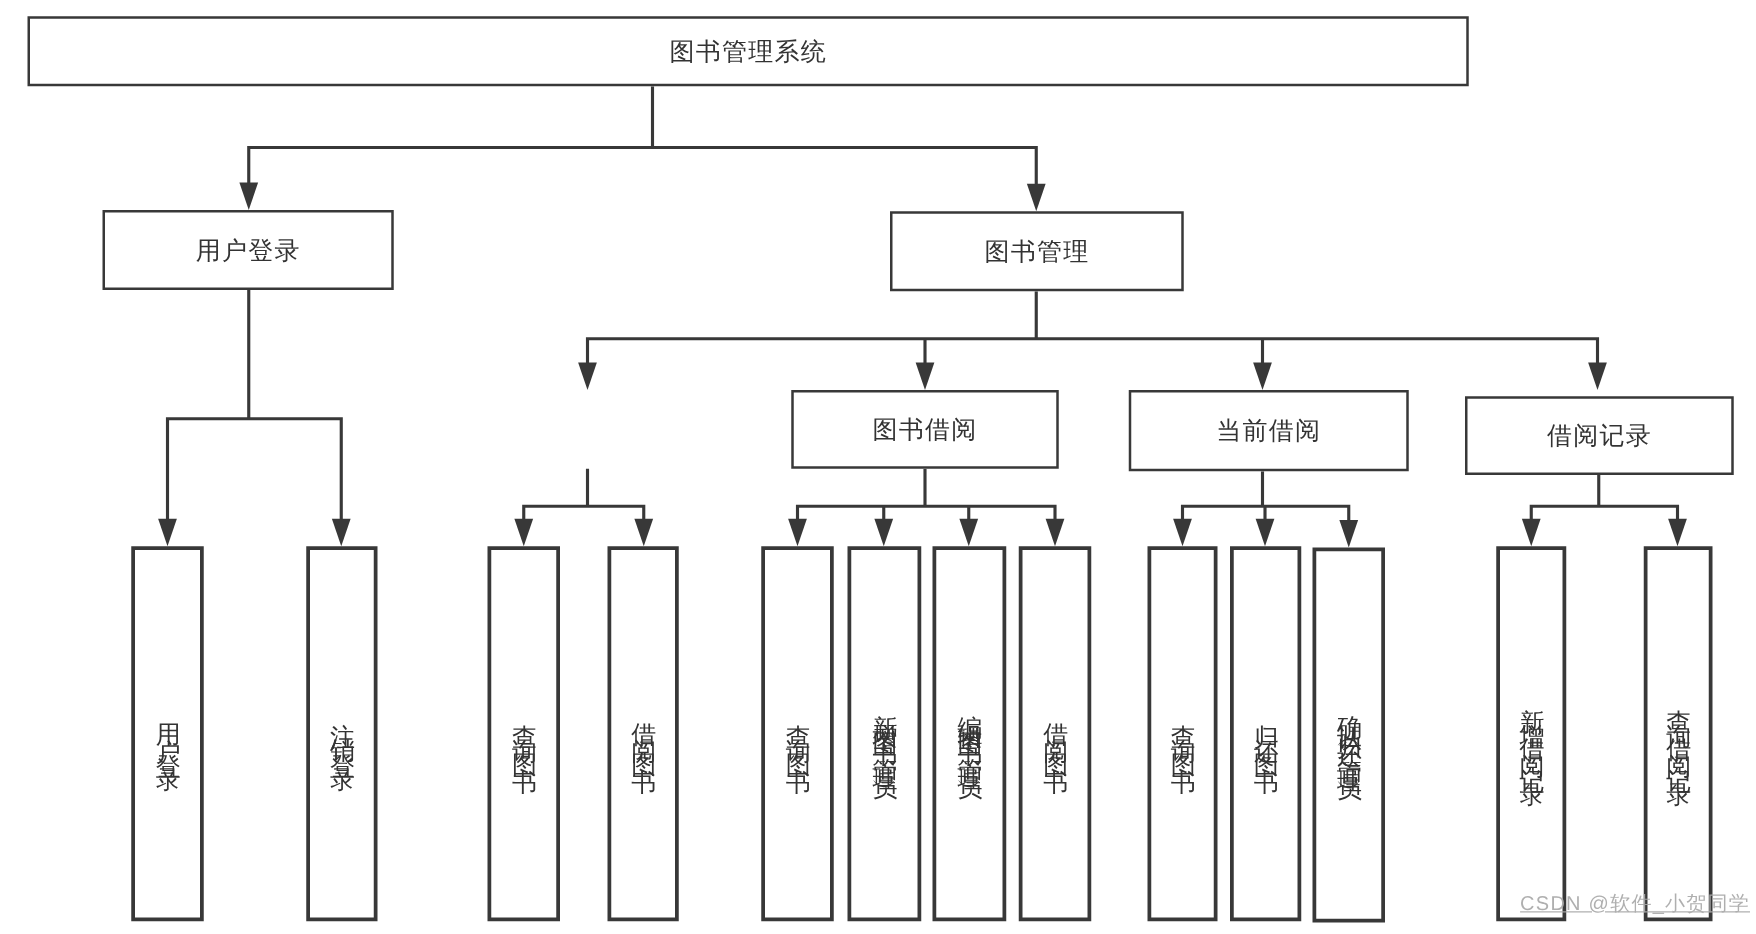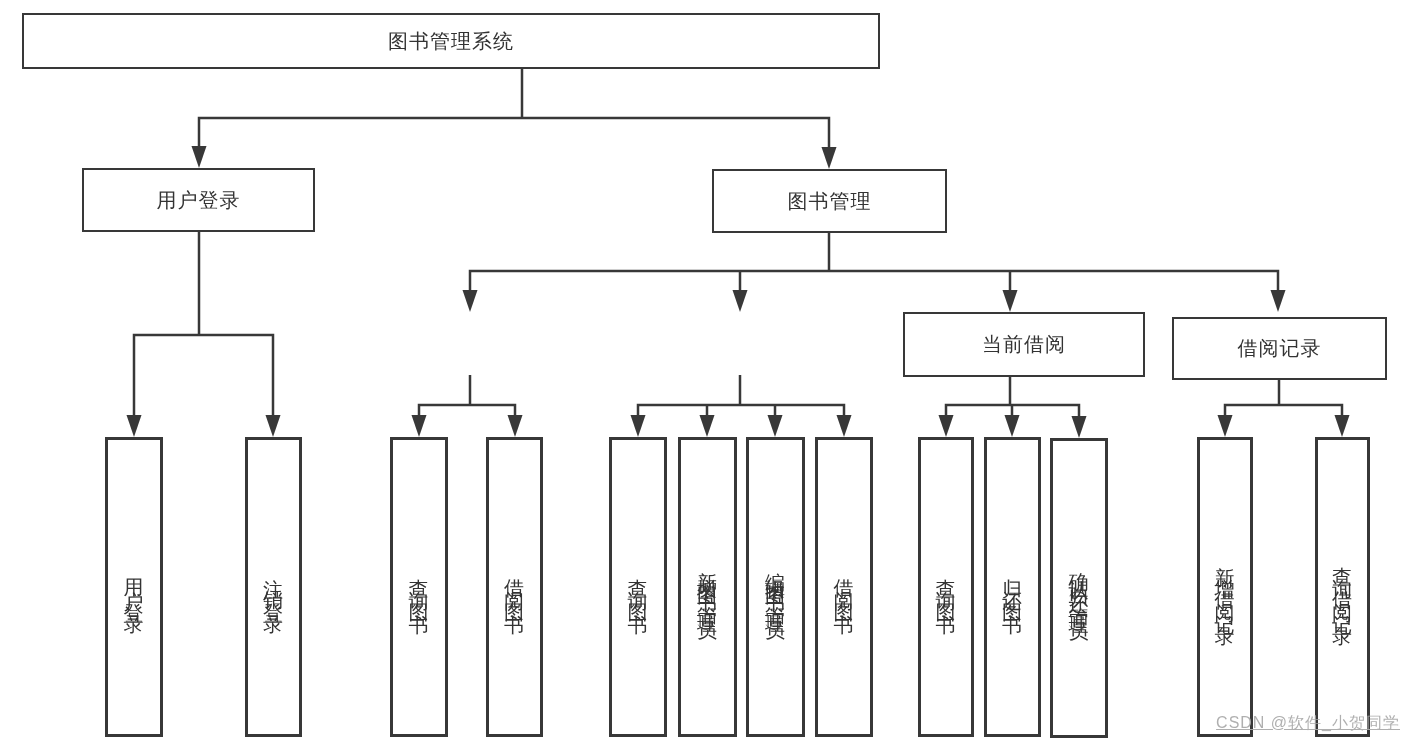--- a/index.html
+++ b/index.html
@@ -124,26 +124,27 @@
       <polygon class="arrowhead" points="1071.5,416 1086.5,416 1079,438"></polygon>
     </g>
 
     <g>
       <path class="connector" d="M1279 375 V405 M1225 420 V405 H1342 V420"></path>
       <polygon class="arrowhead" points="1217.5,415 1232.5,415 1225,437"></polygon>
       <polygon class="arrowhead" points="1334.5,415 1349.5,415 1342,437"></polygon>
     </g>
   </svg>
 
-  <div class="hbox" style="left:22px;top:13px;width:858px;height:56px">图书管理系统</div>
+  <div class="hbox" style="left:22px;top:13px;width:1153px;height:56px">图书管理系统</div>
 
   <div class="hbox" style="left:82px;top:168px;width:233px;height:64px">用户登录</div>
   <div class="hbox" style="left:712px;top:169px;width:235px;height:64px">图书管理</div>
 
-  <div class="hbox" style="left:903px;top:312px;width:242px;height:65px">当前借阅</div>
+  <div class="hbox" style="left:633px;top:312px;width:214px;height:63px">图书借阅</div>
+  <div class="hbox" style="left:903px;top:312px;width:224px;height:65px">当前借阅</div>
   <div class="hbox" style="left:1172px;top:317px;width:215px;height:63px">借阅记录</div>
 
   <div class="vbox" style="left:105px;top:437px;width:58px;height:300px">
     <span class="vtext">用户登录</span>
   </div>
   <div class="vbox" style="left:245px;top:437px;width:57px;height:300px">
     <span class="vtext">注销登录</span>
   </div>
 
   <div class="vbox" style="left:390px;top:437px;width:58px;height:300px">

